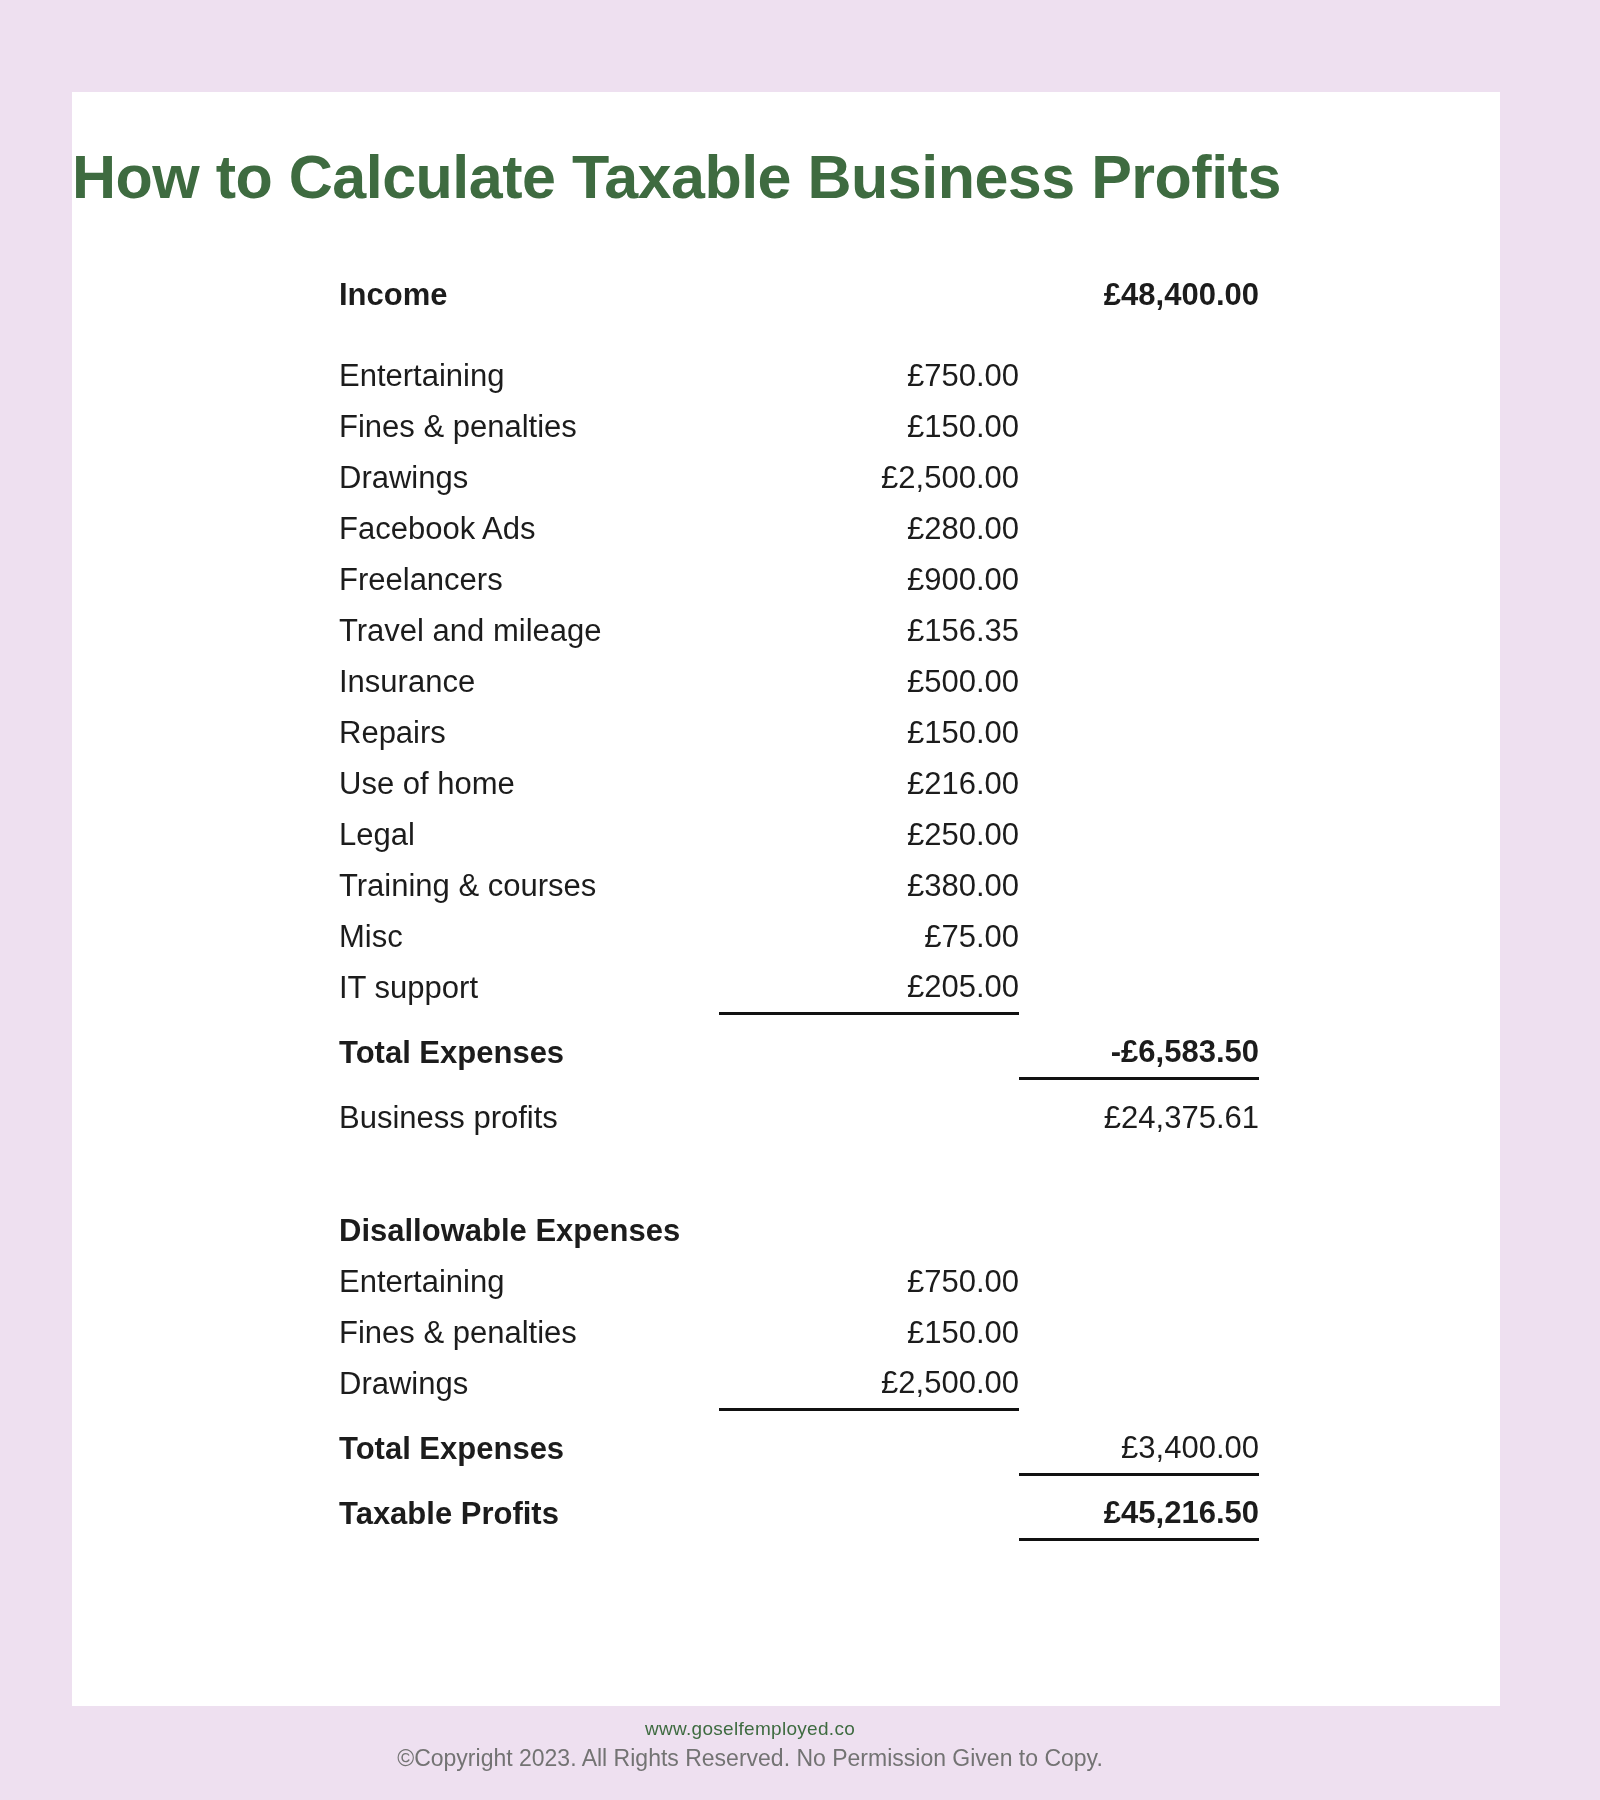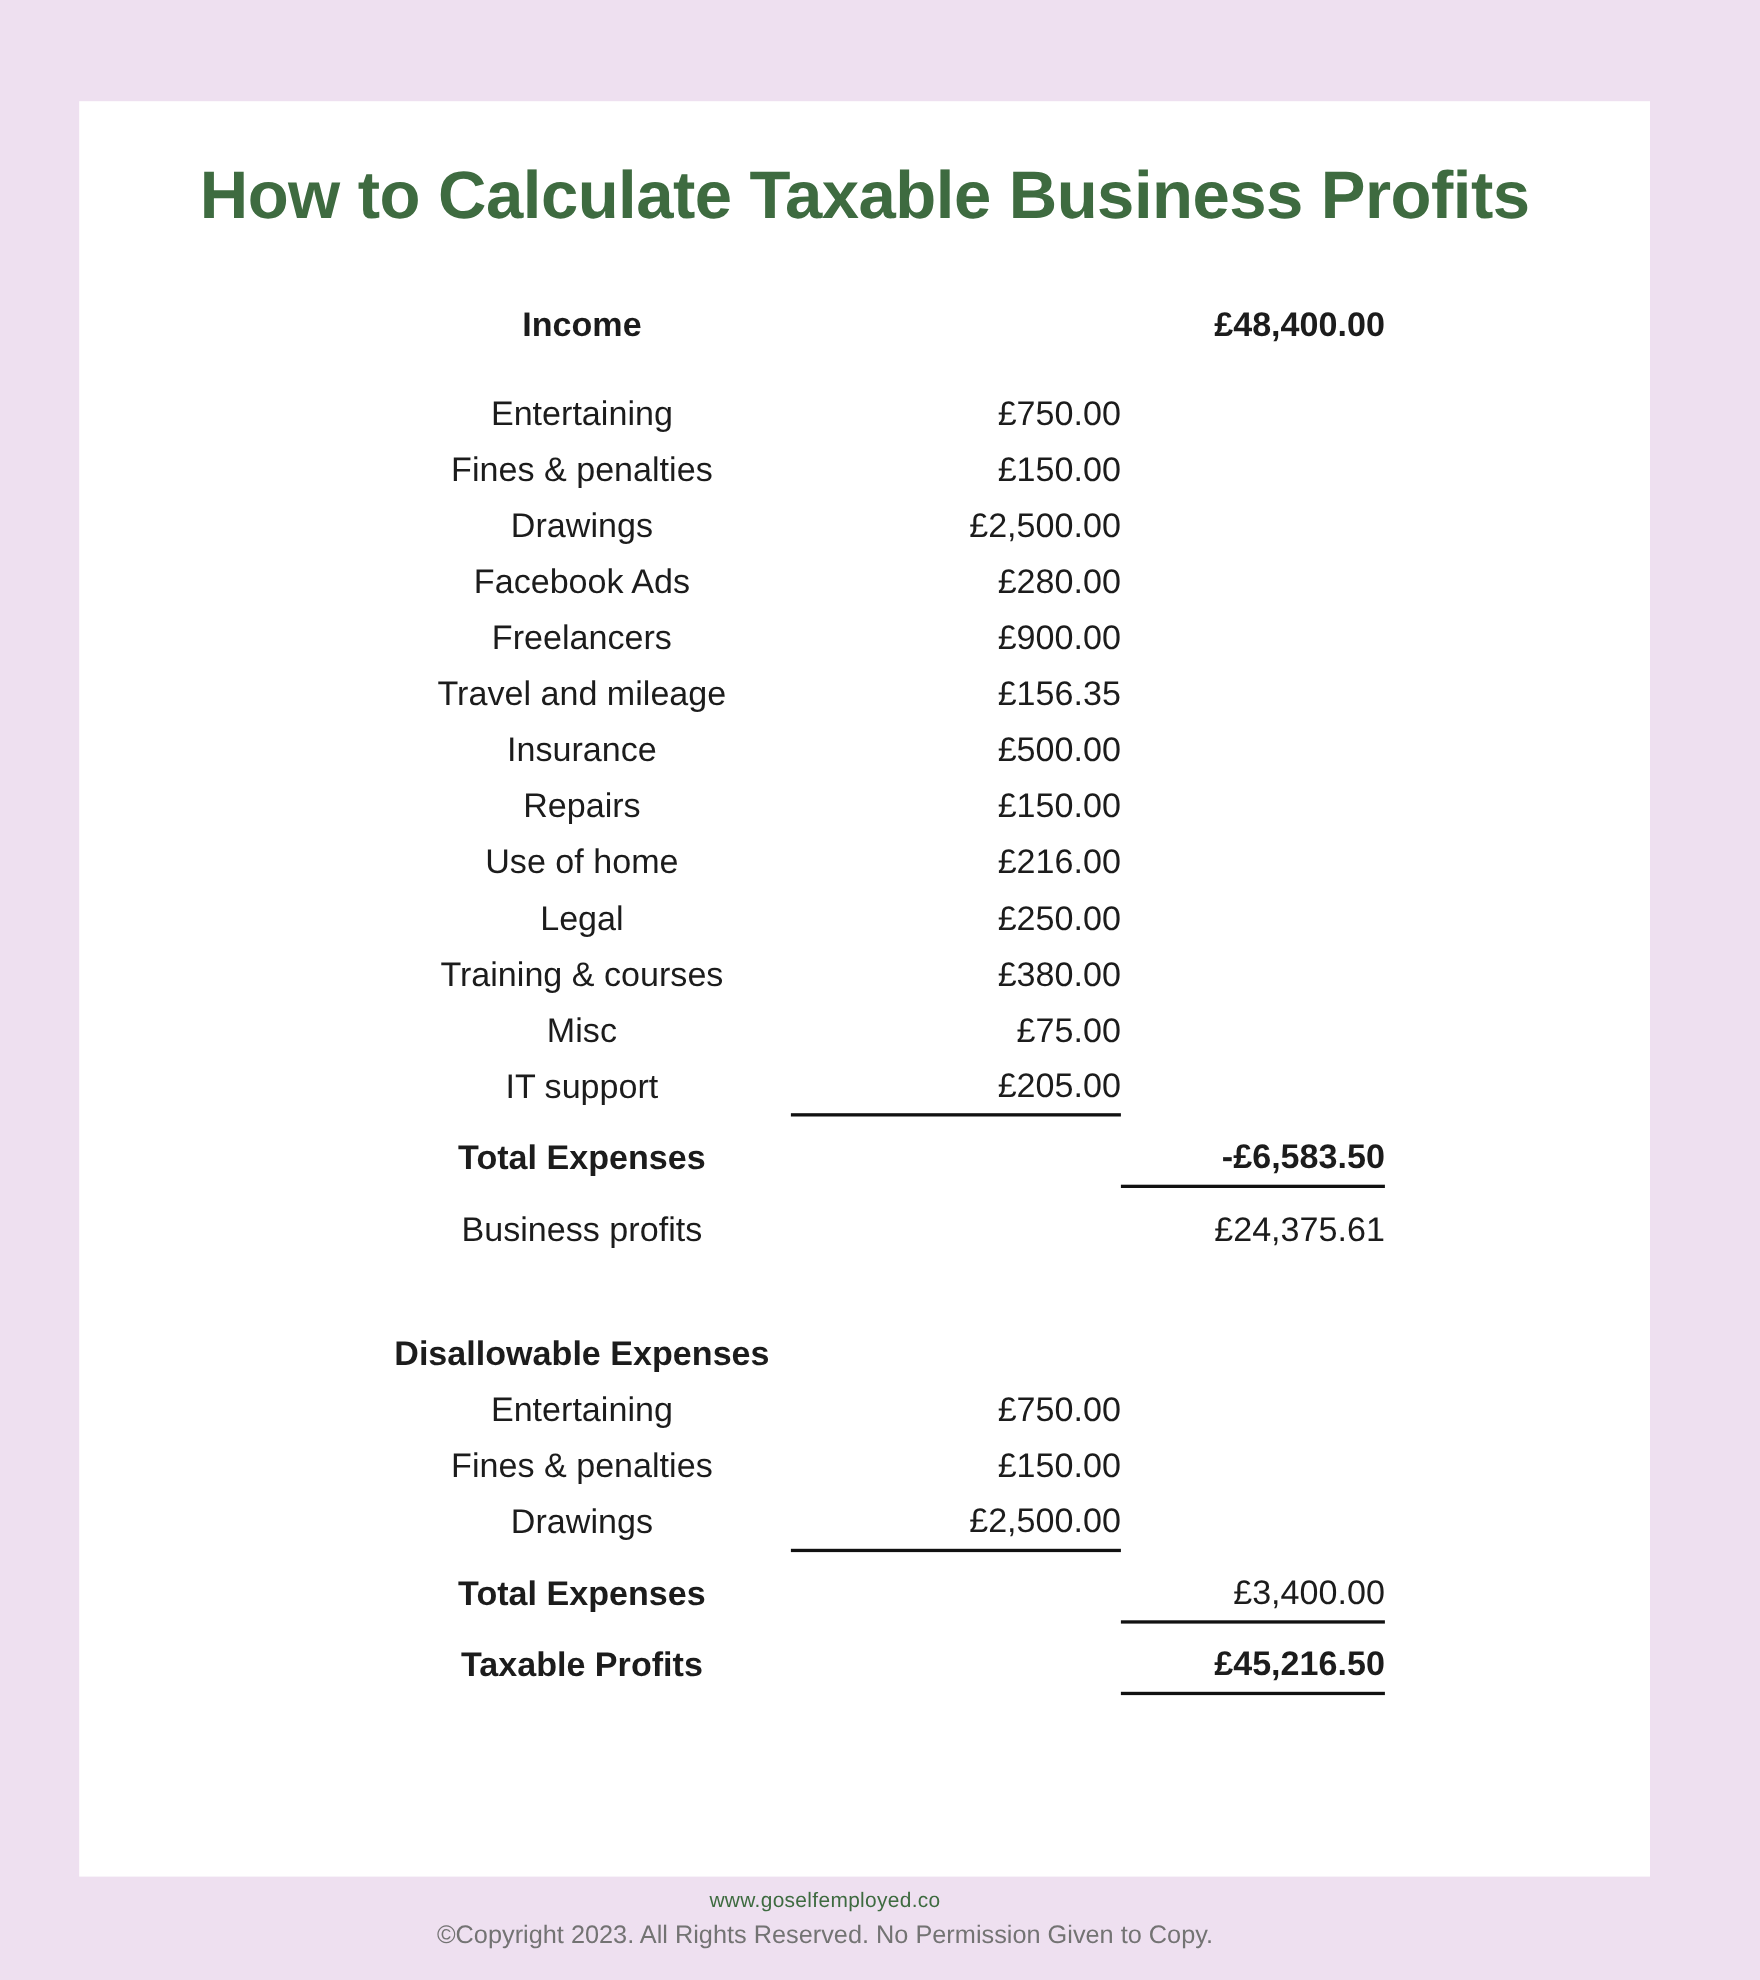--- a/index.html
+++ b/index.html
@@ -25,21 +25,21 @@
     top: 92px;
     width: 1428px;
     height: 1614px;
     background: #ffffff;
     box-sizing: border-box;
   }
   .title {
     color: #3e6b40;
     font-size: 61px;
     font-weight: bold;
-    text-align: center;
+    text-align: left;
     letter-spacing: -0.5px;
     margin: 0;
     padding-top: 50px;
     font-family: "Liberation Sans", sans-serif;
   }
   .sheet {
     position: absolute;
     left: 267px;
     top: 170px;
     width: 920px;
@@ -54,21 +54,21 @@
   table.ledger td {
     padding: 0;
     vertical-align: middle;
     font-family: "Liberation Sans", sans-serif;
   }
   col.c-label { width: 380px; }
   col.c-mid   { width: 300px; }
   col.c-right { width: 240px; }
 
   td.label {
-    text-align: center;
+    text-align: left;
     padding-left: 2px;
   }
   td.mid {
     text-align: right;
     padding-right: 24px;
   }
   td.right {
     text-align: right;
     padding-right: 20px;
   }

